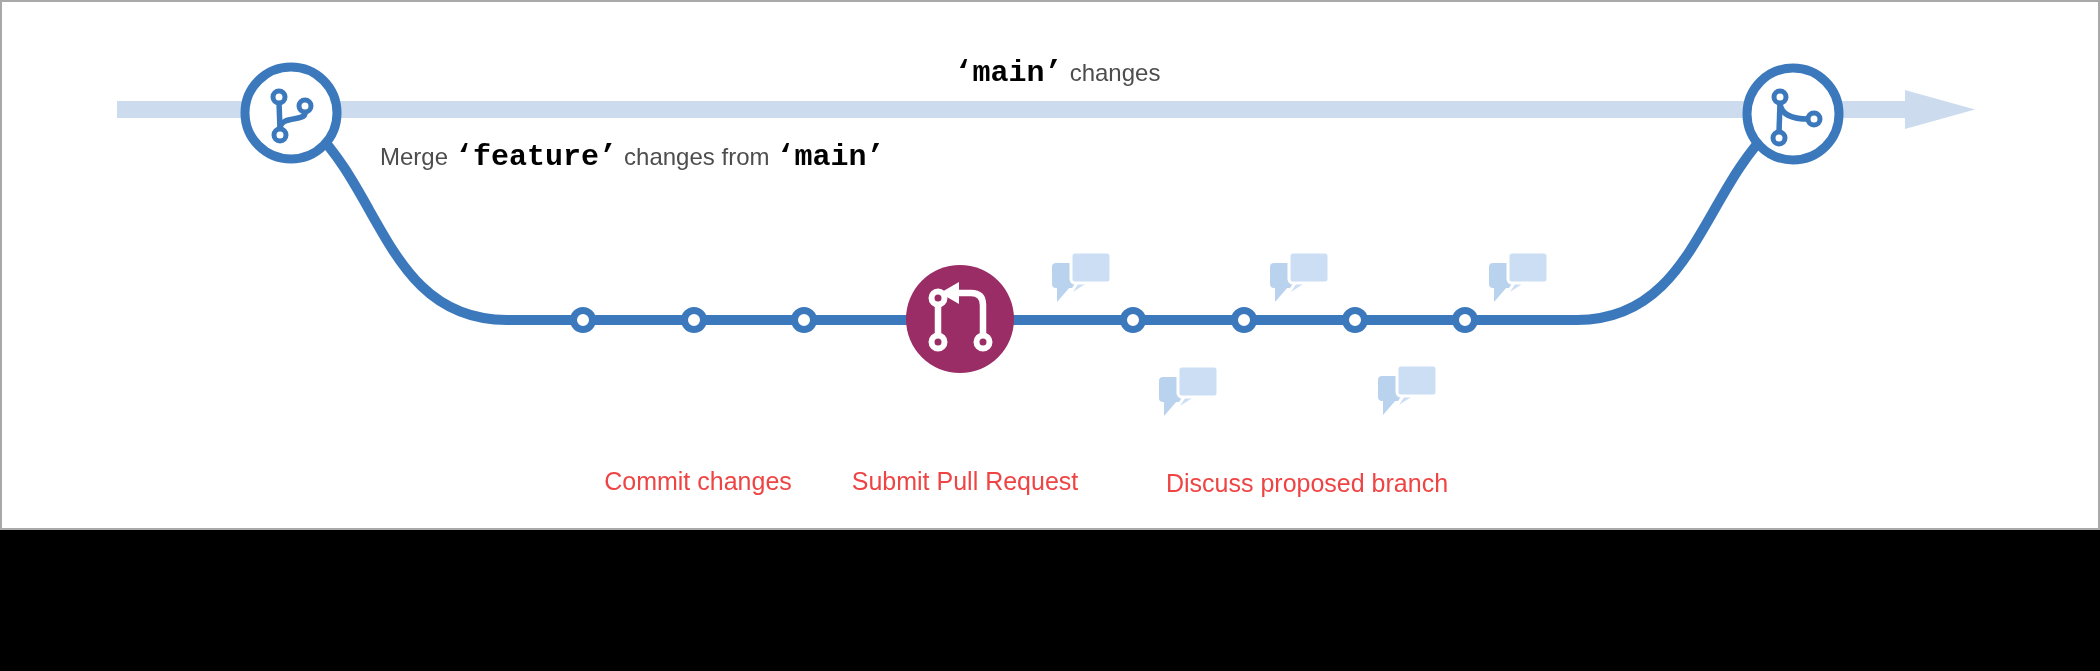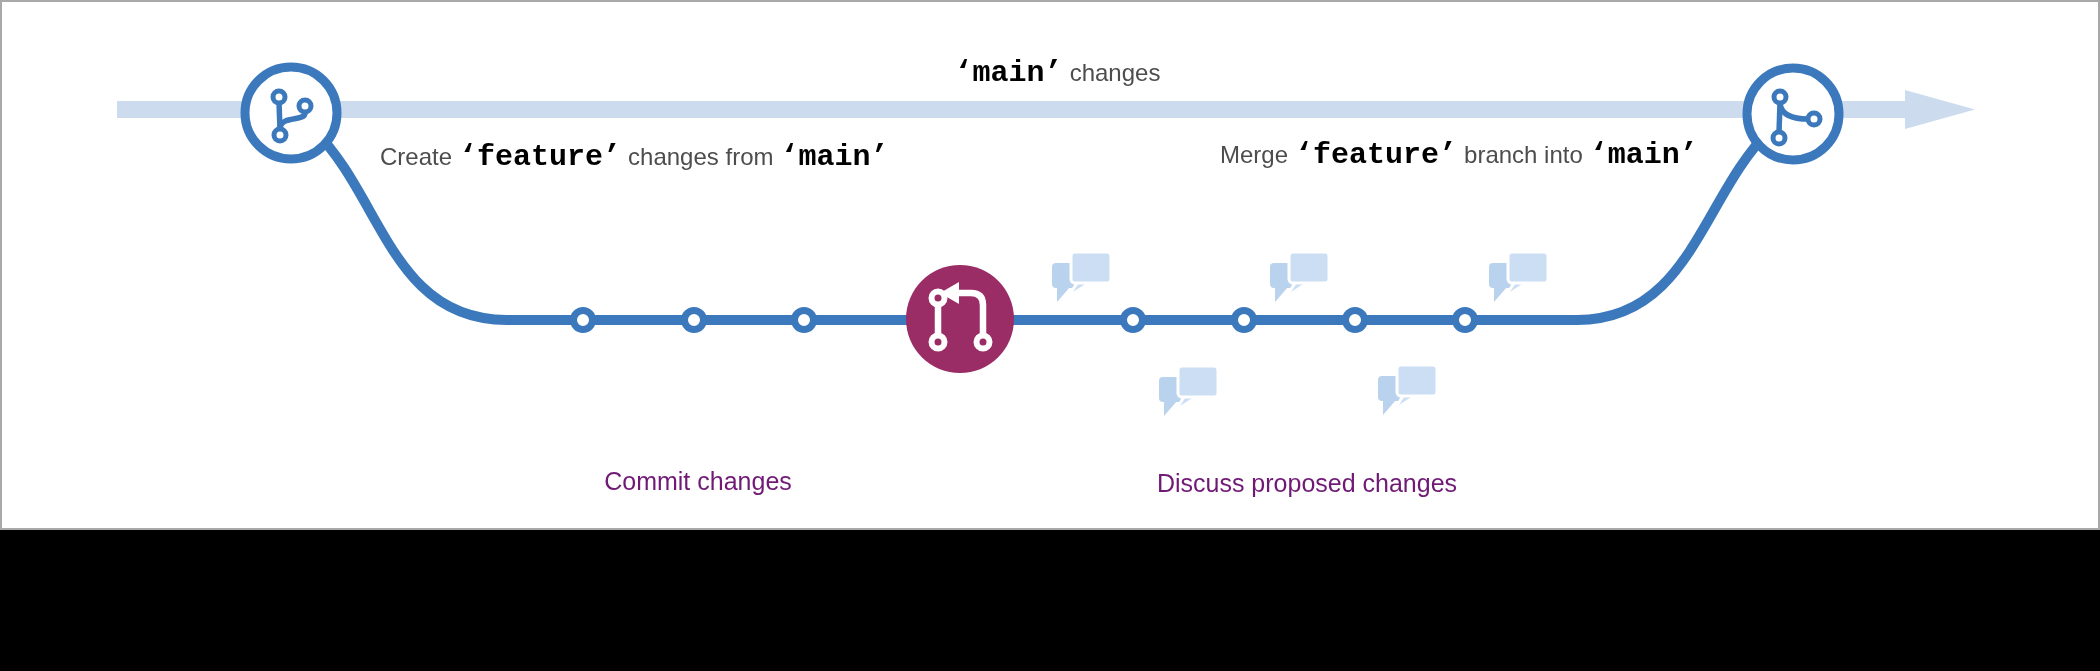--- a/index.html
+++ b/index.html
@@ -47,21 +47,21 @@
     font-size: 30px;
     color: #000000;
     margin: 4px 7px;
   }
   .lbl.centered { transform: translateX(-50%); }
   .step-label {
     position: absolute;
     transform: translateX(-50%);
     white-space: nowrap;
     font-size: 25px;
-    color: #701a75;
+    color: #ef4444;
     line-height: 30px;
   }
 </style>
 </head>
 <body>
 
 <div class="canvas">
   <div class="stage">
 
     <svg class="diagram" viewBox="0 0 2100 530">
@@ -132,26 +132,24 @@
         <use href="#bubble-pair" x="1157" y="364"></use>
         <use href="#bubble-pair" x="1376" y="363"></use>
       </g>
     </svg>
 
     <div class="lbl centered" style="left:1052px; top:54px;">
       <span class="code">‘main’</span><span>changes</span>
     </div>
 
     <div class="lbl" style="left:378px; top:138px;">
-      <span>Create</span><span class="code">‘feature’</span><span>changes from</span><span class="code">‘main’</span>
+      <span>Merge</span><span class="code">‘feature’</span><span>changes from</span><span class="code">‘main’</span>
     </div>
 
-    <div class="lbl" style="left:1218px; top:136px;">
-      <span>Merge</span><span class="code">‘feature’</span><span>branch into</span><span class="code">‘main’</span>
-    </div>
 
     <div class="step-label" style="left:696px; top:464px;">Commit changes</div>
-    <div class="step-label" style="left:1305px; top:466px;">Discuss proposed changes</div>
+    <div class="step-label" style="left:963px; top:464px;">Submit Pull Request</div>
+    <div class="step-label" style="left:1305px; top:466px;">Discuss proposed branch</div>
 
   </div>
 
   <div class="bottom-bar"></div>
 </div>
 
 </body></html>

